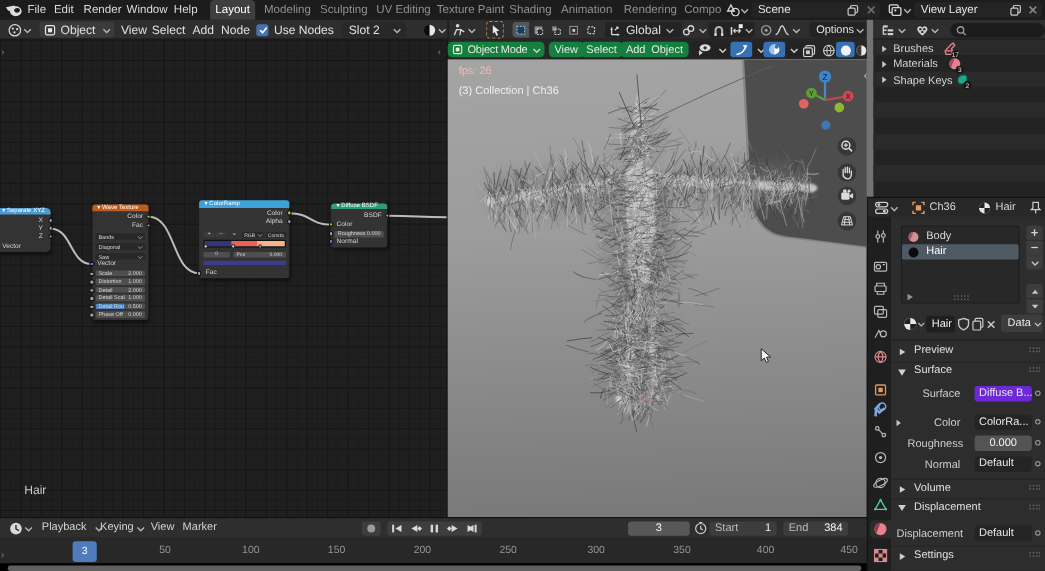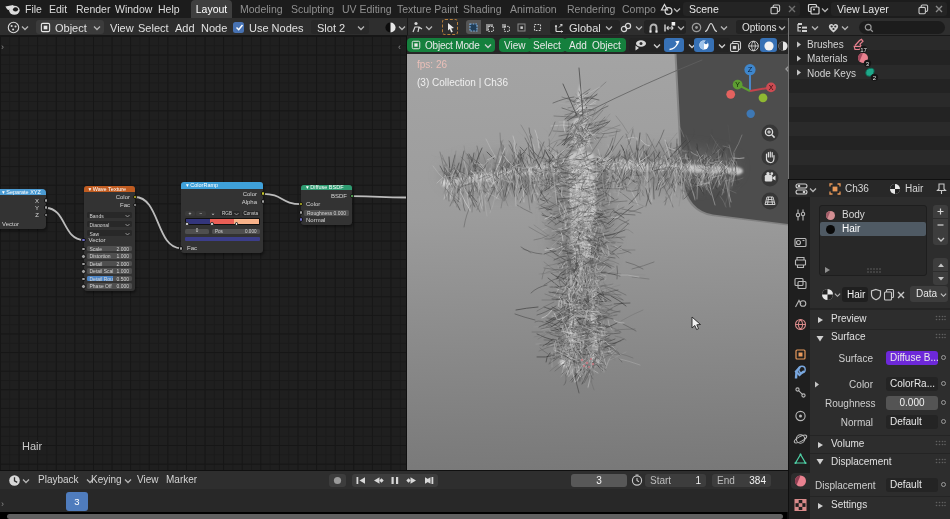--- a/index.html
+++ b/index.html
@@ -570,21 +570,21 @@
 
   <svg class="abs" style="left:377px;top:10px" width="8" height="10" viewBox="0 0 8 10">
         <path d="M6,1 L2,5 L6,9" stroke="#9a9a9a" stroke-width="1.4" fill="none"></path>
       </svg>
 
   <svg class="abs" style="left:284px;top:262px" width="11" height="15" viewBox="0 0 11 15">
     <path d="M1,1 L1,12 L3.8,9.5 L5.6,13.5 L7.6,12.6 L5.8,8.8 L9.5,8.5 Z" fill="#f2f2f2" stroke="#222" stroke-width="0.9"></path>
   </svg>
 </div>
 
-<div class="abs" id="outliner" style="left:788px;top:18px;width:162px;height:161px;background:#232323;border-left:1px solid #737373;font-size:10px;">
+<div class="abs" id="outliner" style="left:788px;top:18px;width:162px;height:161px;background:#232323;border-left:6px solid #737373;font-size:10px;">
   <div class="abs" style="left:0;top:0;width:162px;height:18px;background:#2e2e2e;border-bottom:1px solid #191919;"></div>
   <svg class="abs" style="left:7px;top:3.5px" width="14" height="12" viewBox="0 0 14 12">
     <path d="M2,2 L2,9 L5,9 M2,5.5 L5,5.5" stroke="#d0d0d0" stroke-width="1.2" fill="none"></path>
     <rect x="2" y="1" width="4" height="2" fill="#d0d0d0"></rect>
         <rect x="6" y="4.6" width="5" height="2" fill="#d0d0d0"></rect>
         <rect x="6" y="8" width="5" height="2" fill="#d0d0d0"></rect>
   </svg>
   <svg class="abs" style="left:22px;top:7px" width="8" height="6" viewBox="0 0 8 6">
         <path d="M1,1.5 L4,4.5 L7,1.5" stroke="#b5b5b5" stroke-width="1.3" fill="none"></path>
       </svg>
@@ -623,21 +623,21 @@
   <span class="abs" style="left:18px;top:35.3px;color:#d2d2d2;">Materials</span>
   <svg class="abs" style="left:67px;top:33.8px" width="17" height="15" viewBox="0 0 17 15">
     <circle cx="7" cy="6" r="5" fill="#e8818f"></circle>
     <path d="M7,1 A5,5 0 0 0 3.46,9.54 Z" fill="#a34a5e"></path>
     <circle cx="11.5" cy="11.3" r="3.6" fill="#151515"></circle>
     <text x="11.5" y="13.6" font-size="6" fill="#e8e8e8" text-anchor="middle" font-family="Liberation Sans,sans-serif">3</text>
   </svg>
   <svg class="abs" style="left:7px;top:51.1px" width="6" height="7" viewBox="0 0 6 7">
         <path d="M1,0.5 L5,3.5 L1,6.5 Z" fill="#c5c5c5"></path>
       </svg>
-  <span class="abs" style="left:18px;top:49.6px;color:#d2d2d2;">Node Keys</span>
+  <span class="abs" style="left:18px;top:49.6px;color:#d2d2d2;">Shape Keys</span>
   <svg class="abs" style="left:74px;top:48px" width="17" height="15" viewBox="0 0 17 15">
     <path d="M3,8.5 Q2,3.5 6.5,2.5 Q11.5,1.5 11,5.5 Q10.5,10 6.5,10.2 Q4,10.3 3,8.5 Z" fill="#1fa88a" stroke="#0c6e58" stroke-width="1"></path>
     <circle cx="11.5" cy="11.3" r="3.6" fill="#151515"></circle>
     <text x="11.5" y="13.6" font-size="6" fill="#e8e8e8" text-anchor="middle" font-family="Liberation Sans,sans-serif">2</text>
   </svg>
 </div>
 
 <div class="abs" id="props" style="left:788px;top:179px;width:162px;height:340px;background:#2d2d2d;border-left:1px solid #101010;border-top:1px solid #101010;font-size:10px;color:#d8d8d8;">
 
   <div class="abs" style="left:0;top:0;width:162px;height:17px;background:#282828;"></div>
@@ -945,19 +945,30 @@
   </svg>
   <div class="abs" style="left:571px;top:2.5px;width:56px;height:13px;background:#585858;border-radius:3px;color:#f4f4f4;text-align:center;line-height:13px;">3</div>
   <svg class="abs" style="left:631px;top:3px" width="12" height="12" viewBox="0 0 12 12">
     <circle cx="6" cy="6.5" r="4.6" fill="none" stroke="#c9c9c9" stroke-width="1.1"></circle>
     <path d="M6,4 L6,6.5 L8,7.8 M4.5,1 L7.5,1" stroke="#c9c9c9" stroke-width="1.1" fill="none"></path>
   </svg>
   <div class="abs" style="left:645px;top:2.5px;width:61px;height:13px;background:#3d3d3d;border-radius:3px;padding:0 5px;line-height:13px;"><span style="color:#bdbdbd">Start</span><span style="float:right;color:#f4f4f4">1</span></div>
   <div class="abs" style="left:712px;top:2.5px;width:59px;height:13px;background:#3d3d3d;border-radius:3px;padding:0 5px;line-height:13px;"><span style="color:#bdbdbd">End</span><span style="float:right;color:#f4f4f4">384</span></div>
 
   <div class="abs" style="left:0;top:18px;width:788px;height:23px;background:#282828;"></div>
+  <div class="abs" style="left:0;top:18px;width:788px;height:23px;font-size:9.5px;color:#969696;">
+    <span class="abs" style="left:135px;top:6px;width:30px;text-align:center;">50</span>
+    <span class="abs" style="left:213px;top:6px;width:30px;text-align:center;">100</span>
+    <span class="abs" style="left:291px;top:6px;width:30px;text-align:center;">150</span>
+    <span class="abs" style="left:369px;top:6px;width:30px;text-align:center;">200</span>
+    <span class="abs" style="left:447px;top:6px;width:30px;text-align:center;">250</span>
+    <span class="abs" style="left:527px;top:6px;width:30px;text-align:center;">300</span>
+    <span class="abs" style="left:605px;top:6px;width:30px;text-align:center;">350</span>
+    <span class="abs" style="left:681px;top:6px;width:30px;text-align:center;">400</span>
+    <span class="abs" style="left:757px;top:6px;width:30px;text-align:center;">450</span>
+  </div>
   <div class="abs" style="left:66px;top:20.5px;width:22px;height:19px;background:#4f7cbd;border-radius:3px;color:#fff;text-align:center;line-height:19px;font-size:9.5px;">3</div>
 
   <div class="abs" style="left:7px;top:42.5px;width:776px;height:5.5px;background:#606060;border-radius:3px;"></div>
   <div class="abs" style="left:1px;top:28px;color:#8a8a8a;font-size:9px;">›</div>
 </div>
 
 </div>
 
 </body></html>

